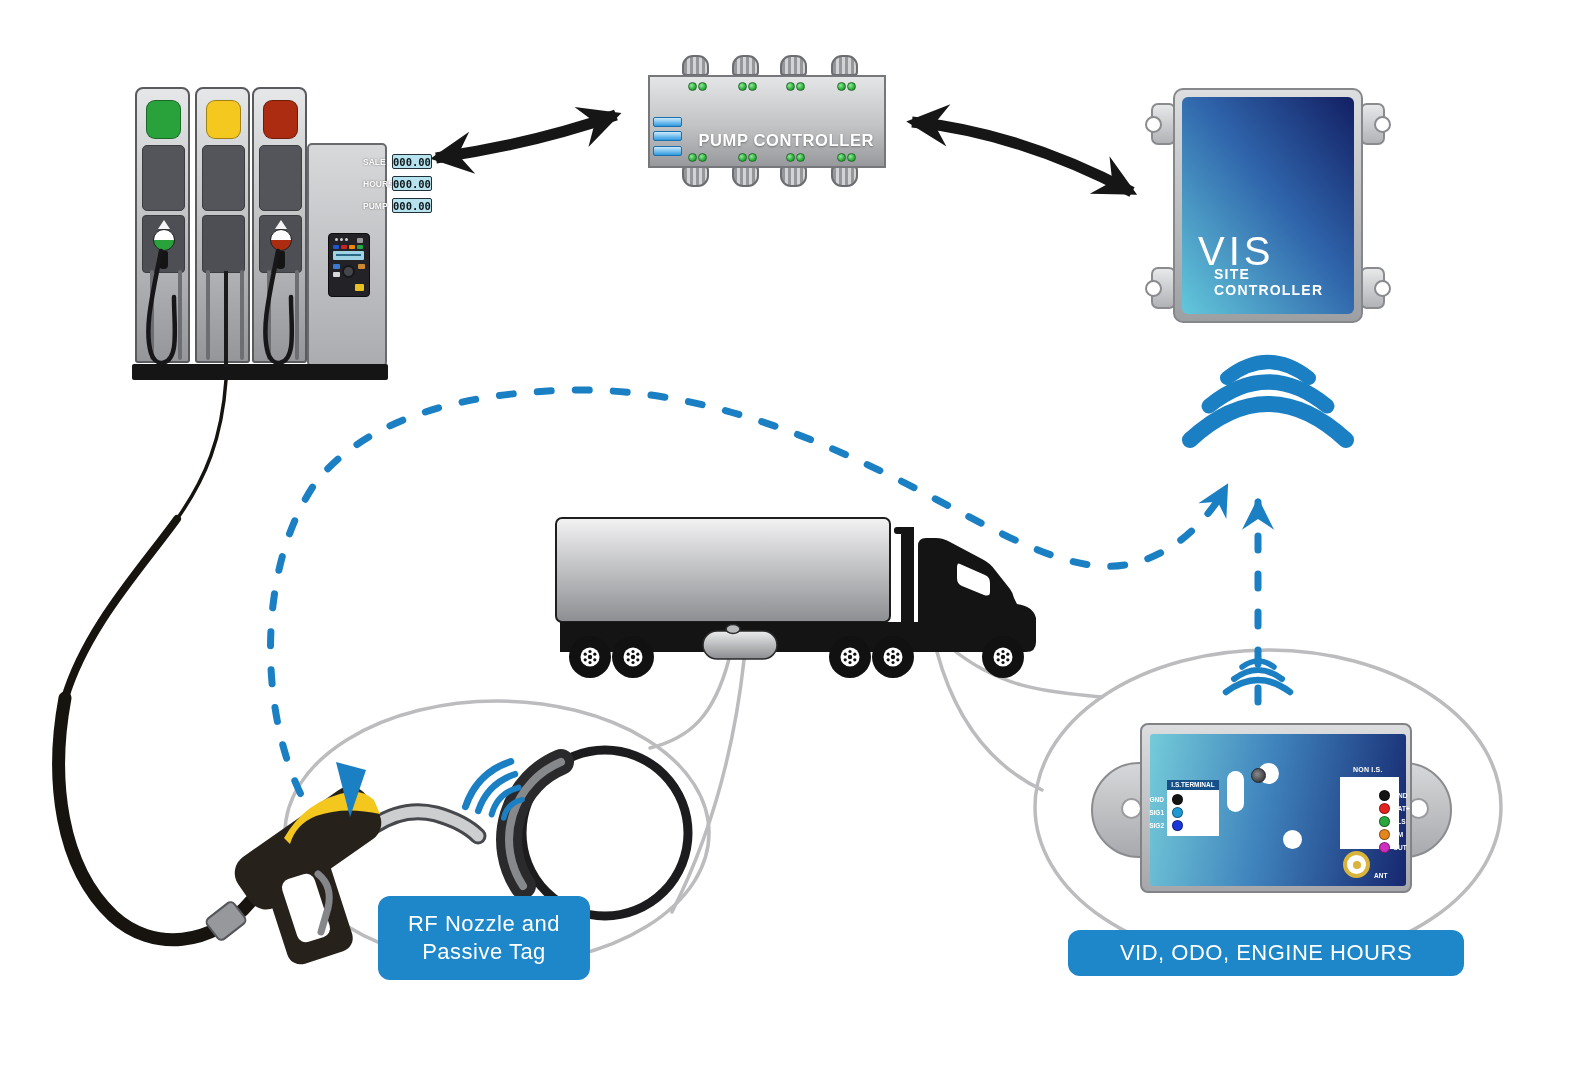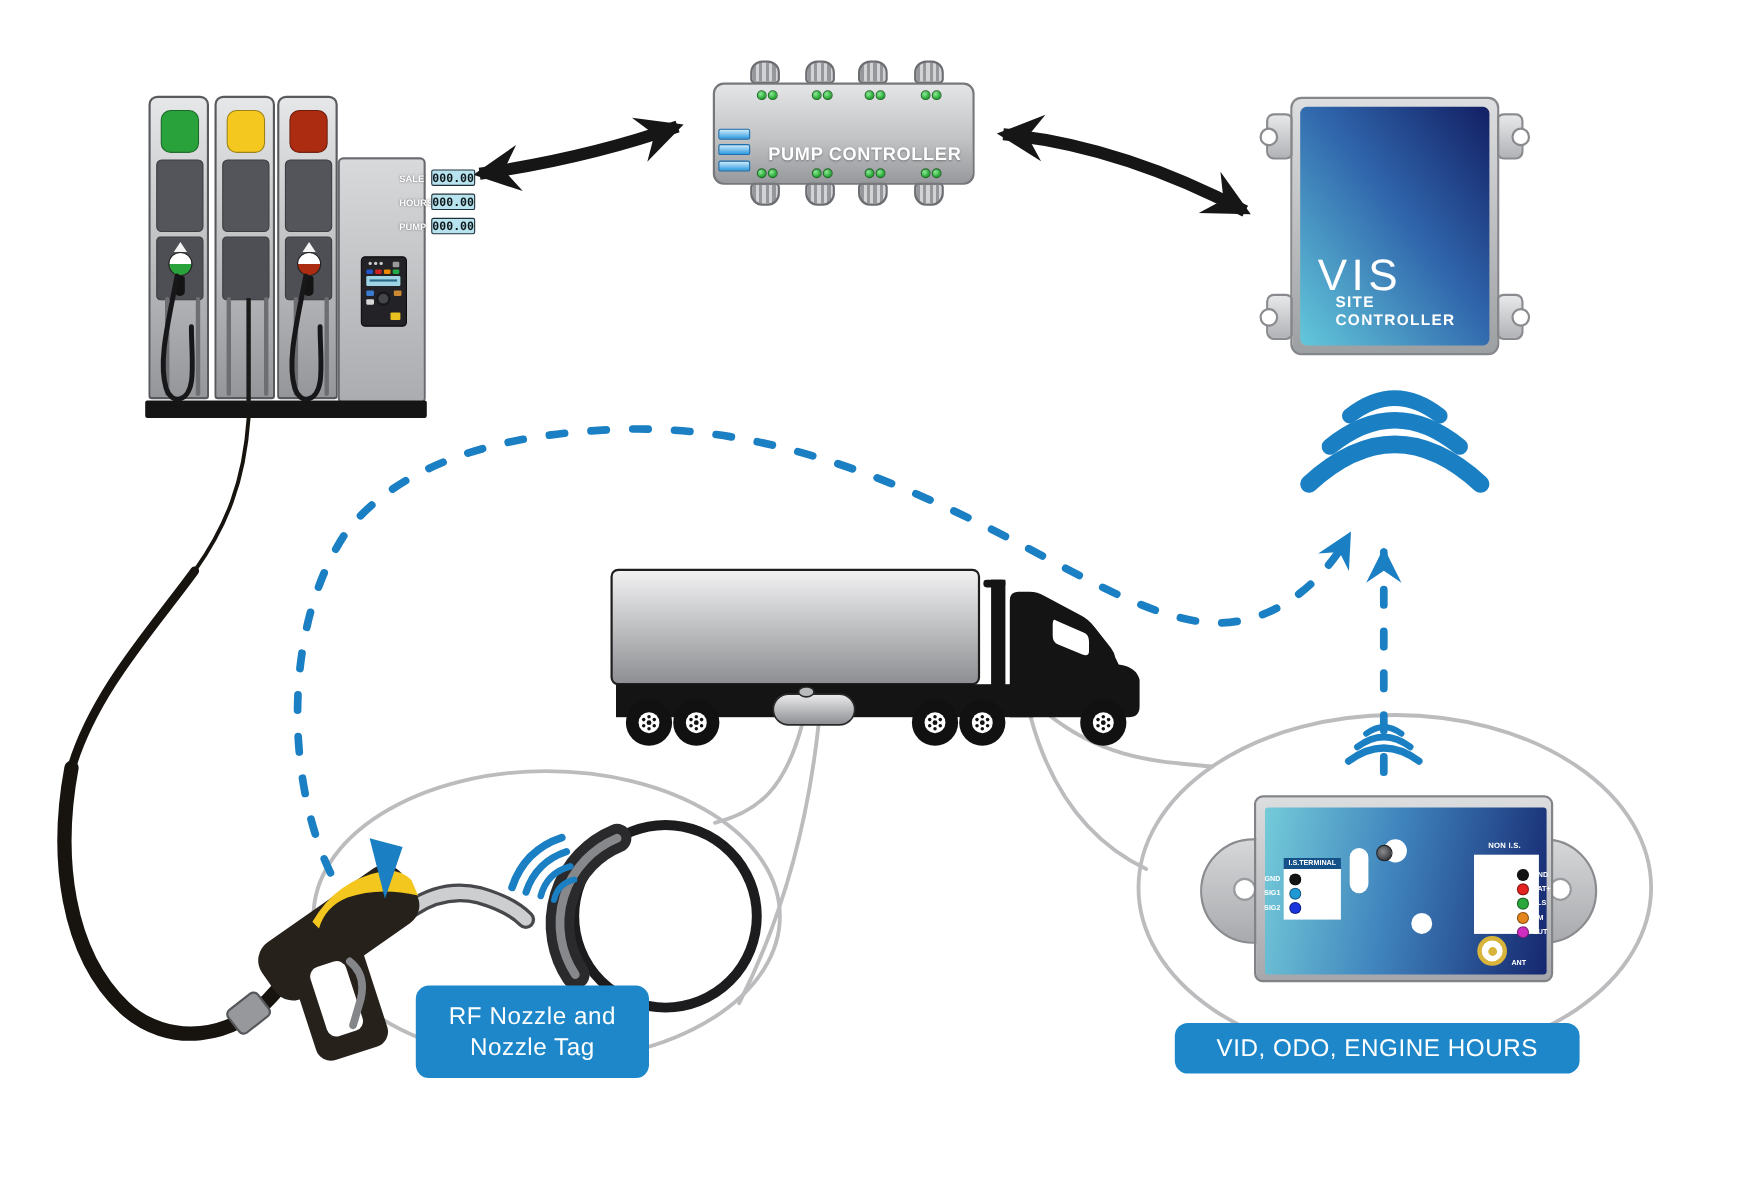--- a/index.html
+++ b/index.html
@@ -42,21 +42,21 @@
   .t-chip{position:absolute;width:7px;height:5px;border-radius:1px;}
   .station-base{position:absolute;left:2px;top:279px;width:256px;height:16px;background:#151515;border-radius:2px;}
   
   .gland{position:absolute;width:27px;height:21px;box-sizing:border-box;z-index:2;
          background:repeating-linear-gradient(90deg,#95979a 0 3px,#d2d3d5 3px 6px);
          border:2px solid #6c6d71;}
   .gland.top{border-radius:11px 11px 4px 4px;}
   .gland.bot{border-radius:4px 4px 11px 11px;}
   #pctrl{left:648px;top:75px;width:238px;height:93px;box-sizing:border-box;z-index:3;
          background:linear-gradient(180deg,#e4e5e7 0%,#c2c3c5 55%,#97999c 100%);
-         border:2px solid #76777b;border-radius:10px;}
+         border:2px solid #76777b;border-radius:0;}
   #pctrl .title{position:absolute;right:10px;top:54px;color:#fff;font-size:16.5px;font-weight:700;
                 letter-spacing:.6px;text-shadow:0 1px 2px rgba(0,0,0,.35);}
   .slotblue{position:absolute;left:3px;width:27px;height:8px;border:1px solid #1b6fae;border-radius:2px;
             background:linear-gradient(180deg,#cdeafc,#2e9be0);}
   .ledpair{position:absolute;width:19px;height:8px;}
   .ledpair::before,.ledpair::after{content:"";position:absolute;width:7px;height:7px;border-radius:50%;
      background:radial-gradient(circle at 35% 35%,#8ee897,#2eb13c 60%,#1d7a28);border:1px solid #256b2d;}
   .ledpair::after{right:0;}
   
   .vis-tab{position:absolute;width:25px;height:42px;box-sizing:border-box;z-index:2;
@@ -368,19 +368,19 @@
 
     <span class="ant">
           <i></i>
         </span>
     <span class="pinlab" style="left:224px;top:138px;">ANT</span>
   </div>
 </div>
 
 <div class="bluelabel" style="left:378px;top:896px;width:212px;height:84px;">
   <span>RF Nozzle and</span>
-  <span>Nozzle Tag</span>
-</div>
-<div class="bluelabel" style="left:1068px;top:930px;width:368px;height:46px;">
+  <span>Passive Tag</span>
+</div>
+<div class="bluelabel" style="left:1068px;top:930px;width:396px;height:46px;">
   <span>VID, ODO, ENGINE HOURS</span>
 </div>
 
 </div>
 
 </body></html>

